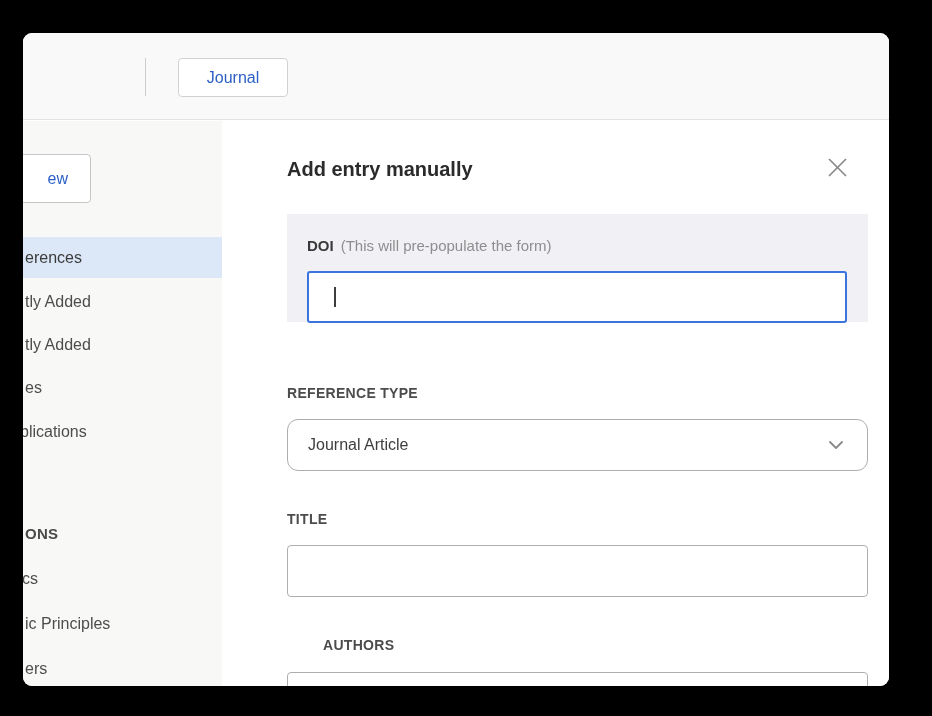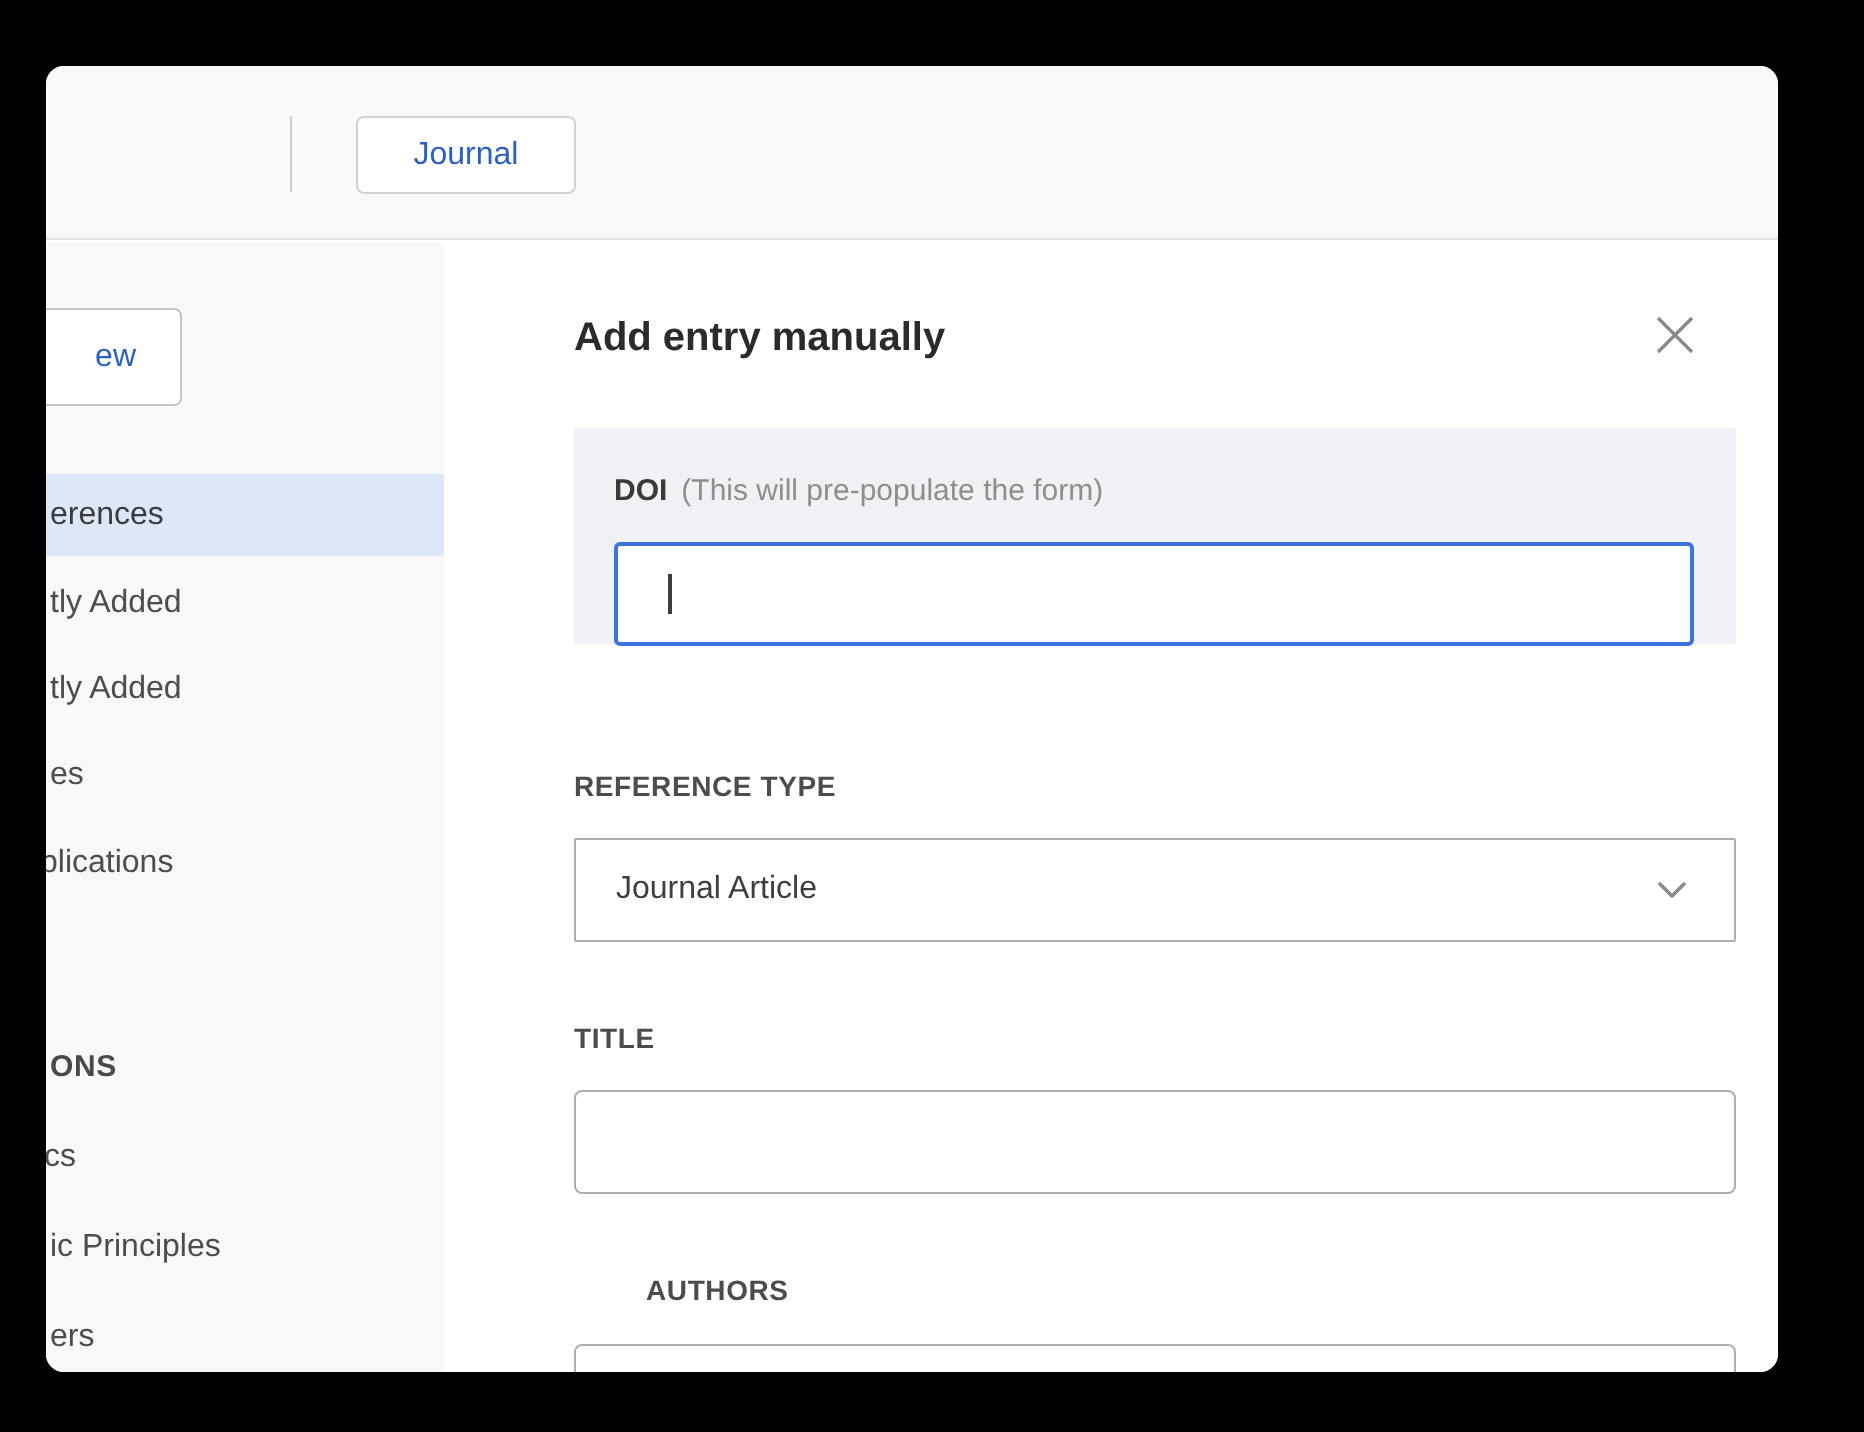--- a/index.html
+++ b/index.html
@@ -154,21 +154,21 @@
   }
   .lbl-reftype { top: 263px; }
   .lbl-title   { top: 389px; }
   .lbl-authors { top: 515px; margin-left: 36px; }
   .select-box {
     position: absolute;
     left: 65px; top: 298px;
     width: 581px; height: 52px;
     background: #ffffff;
     border: 1px solid #aeaeae;
-    border-radius: 1px;
+    border-radius: 11px;
     display: flex; align-items: center;
     padding-left: 20px;
     font-size: 16px; color: #3e3e3e;
     cursor: pointer;
   }
   .select-chevron {
     position: absolute;
     right: 22px; top: 50%;
     transform: translateY(-50%);
     width: 18px; height: 18px;

